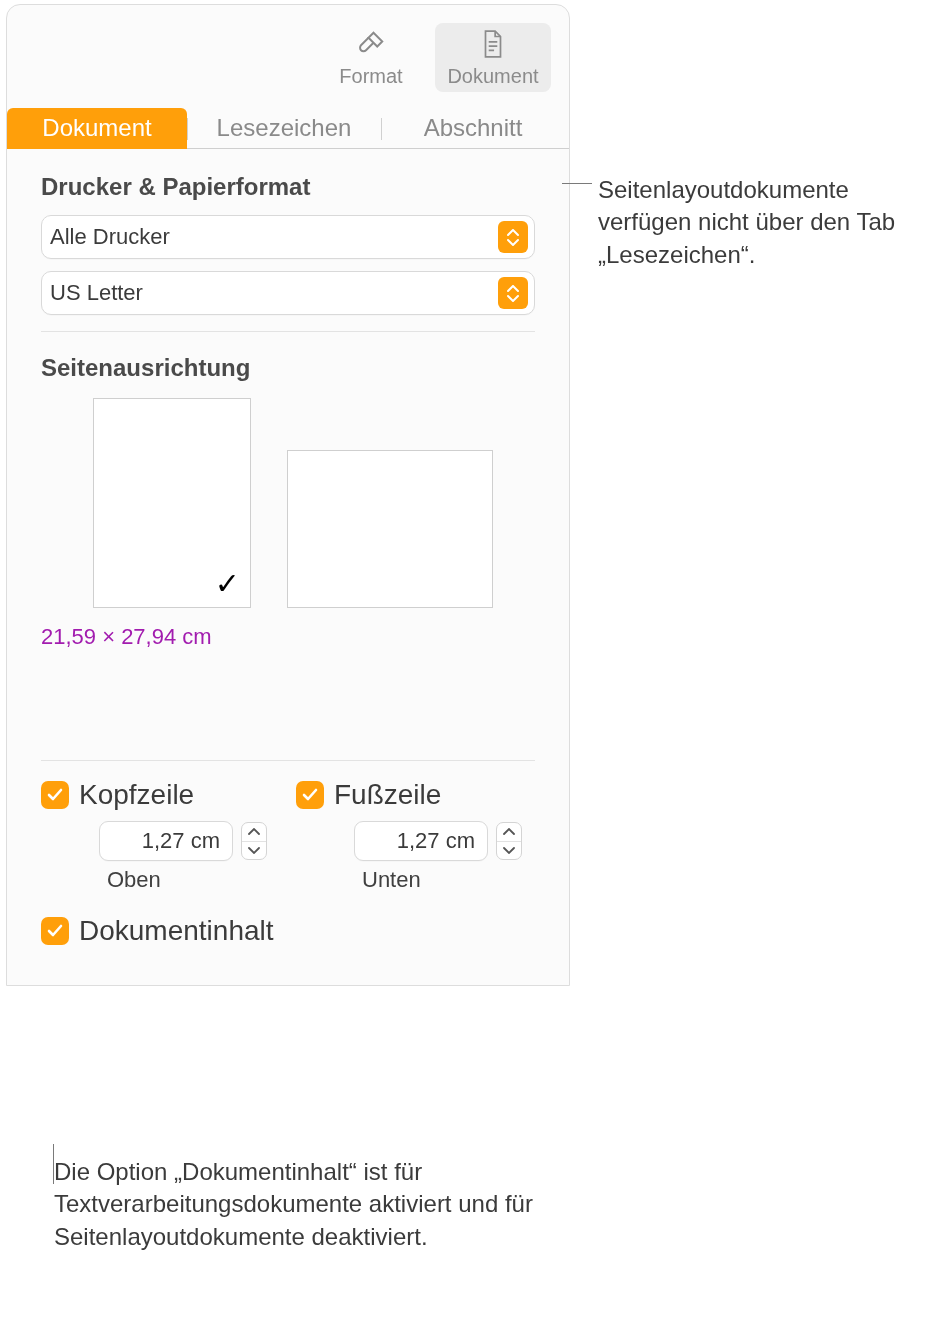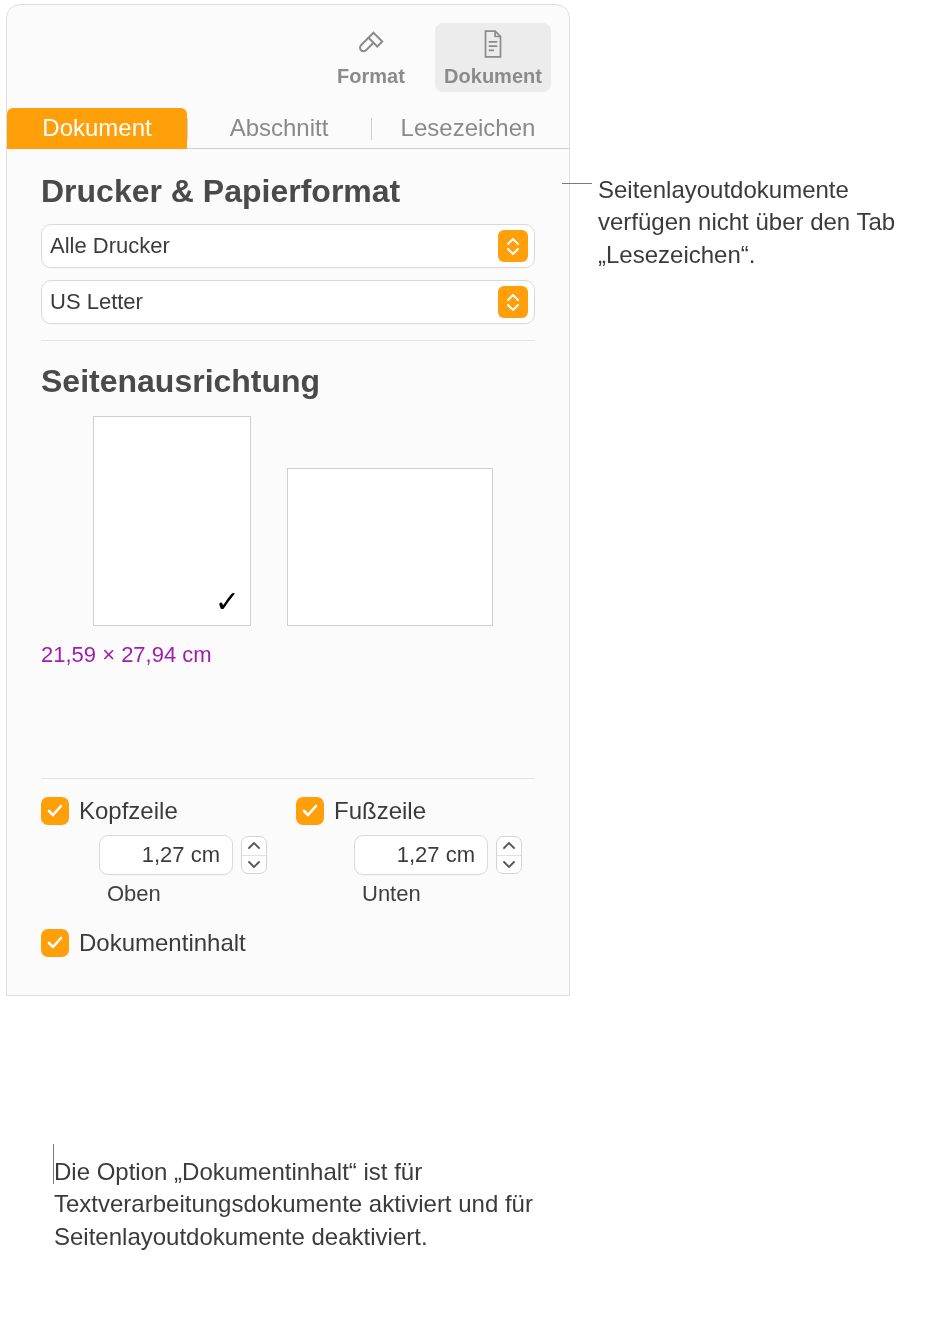--- a/index.html
+++ b/index.html
@@ -20,21 +20,20 @@
     border: 1px solid #ddd;
     border-radius: 14px 14px 0 0;
     padding-bottom: 28px;
     overflow: hidden;
   }
   .toolbar {
     display: flex;
     justify-content: flex-end;
     gap: 6px;
     padding: 18px 18px 6px 18px;
-    font-weight: bold;
   }
   .toolbar-btn {
     display: flex;
     flex-direction: column;
     align-items: center;
     gap: 6px;
     padding: 6px 12px 4px 12px;
     border-radius: 8px;
     width: 116px;
     color: #8b8b8b;
@@ -72,21 +71,21 @@
     position:absolute; left:0; top:10px; bottom:8px; width:1px; background:#d0d0d0;
   }
   .tab3::before {
     content:"";
     position:absolute; left:0; top:10px; bottom:8px; width:1px; background:#d0d0d0;
   }
   .section {
     padding: 24px 34px 0 34px;
   }
   .section-title {
-    font-size: 32px;
+    font-size: 24px;
     font-weight: 600;
     color: #4a4a4a;
     margin-bottom: 14px;
   }
   .select {
     width: 100%;
     height: 44px;
     border: 1px solid #d9d9d9;
     border-radius: 10px;
     background: #fff;
@@ -125,21 +124,21 @@
   }
   .dims {
     text-align:left;
     font-size:22px;
     color:#a21caf;
     margin-top:16px;
   }
   .hf-section { padding: 0 34px; margin-top:18px;}
   .hf-row { display:flex; gap:16px; }
   .hf-col { flex:1; }
-  .cb-row { display:flex; align-items:center; gap:10px; font-size:24px; color:#3b3b3b; margin-bottom:10px;}
+  .cb-row { display:flex; align-items:center; gap:10px; font-size:28px; color:#3b3b3b; margin-bottom:10px;}
   .checkbox {
     width:28px; height:28px; border-radius:7px;
     background:#ff9f0a;
     display:flex; align-items:center; justify-content:center;
   }
   .stepper-row { display:flex; align-items:center; gap:8px; margin-left:58px;}
   .stepper-input {
     width:134px; height:40px; border:1px solid #d9d9d9; border-radius:9px;
     background:#fff; text-align:right; padding-right:12px; font-size:22px; color:#3b3b3b;
     display:flex; align-items:center; justify-content:flex-end;
@@ -193,22 +192,22 @@
             <path d="M14 2v5h5"></path>
             <path d="M8 12h8M8 16h8M8 20h5"></path>
         </svg>
       </span>
       <span>Dokument</span>
     </div>
   </div>
 
   <div class="tabs">
     <div class="tab tab1 active">Dokument</div>
+    <div class="tab tab3">Lesezeichen</div>
     <div class="tab tab2">Abschnitt</div>
-    <div class="tab tab3">Lesezeichen</div>
     <div class="spacer"></div>
   </div>
 
   <div class="section">
     <div class="section-title">Drucker &amp; Papierformat</div>
     <div class="select">
       <span>Alle Drucker</span>
       <span class="select-chevrons">
         <svg width="12" height="8" viewBox="0 0 12 8">
             <path d="M1 6l5-5 5 5" stroke="#fff" stroke-width="2" fill="none" stroke-linecap="round"></path>

